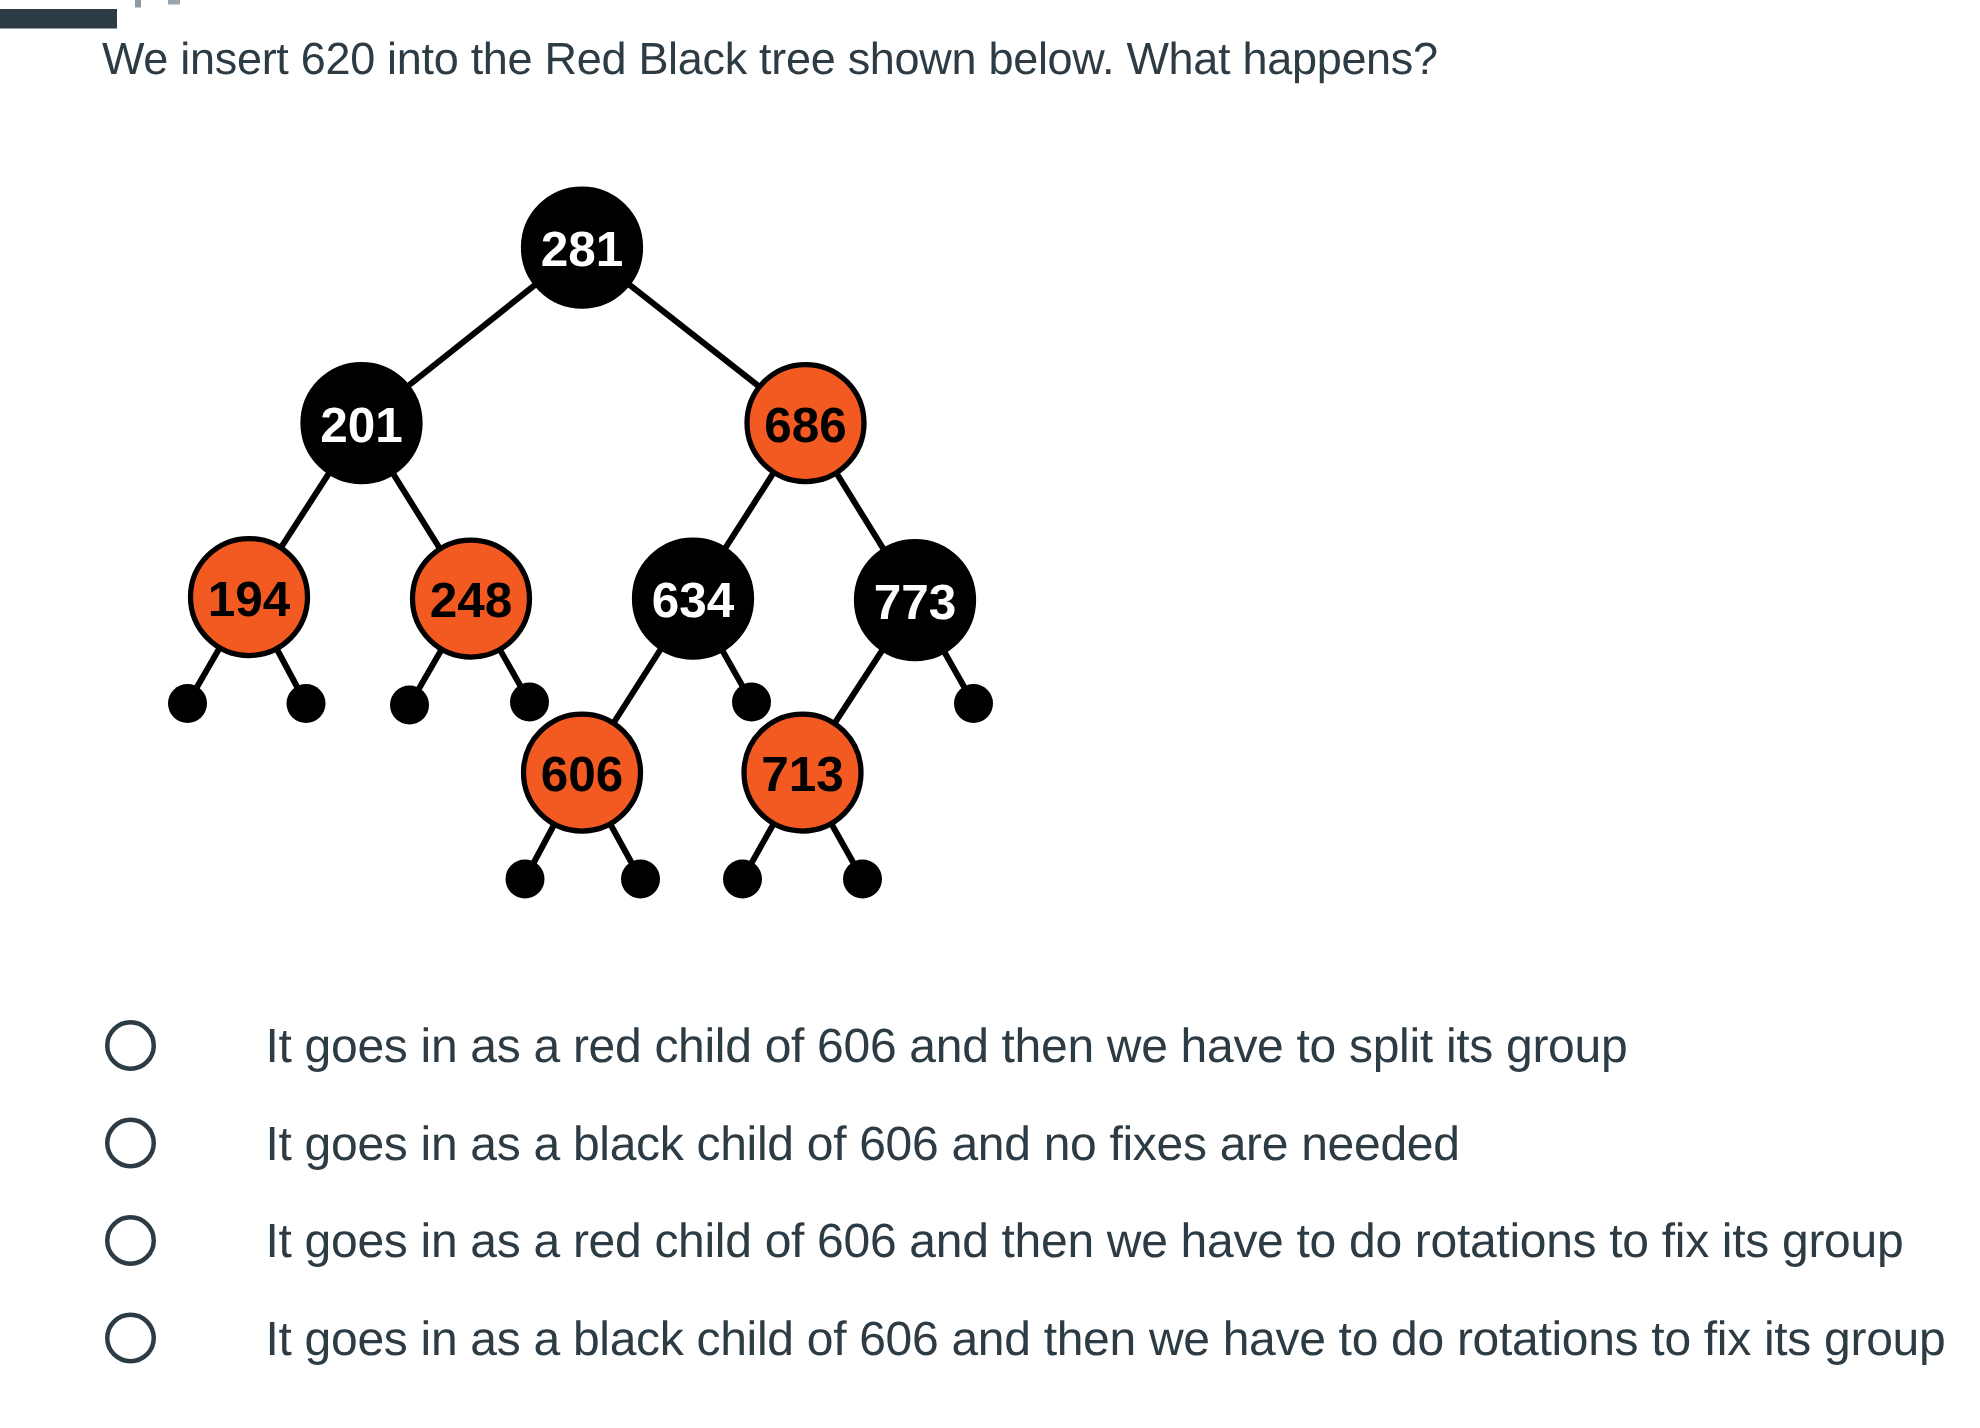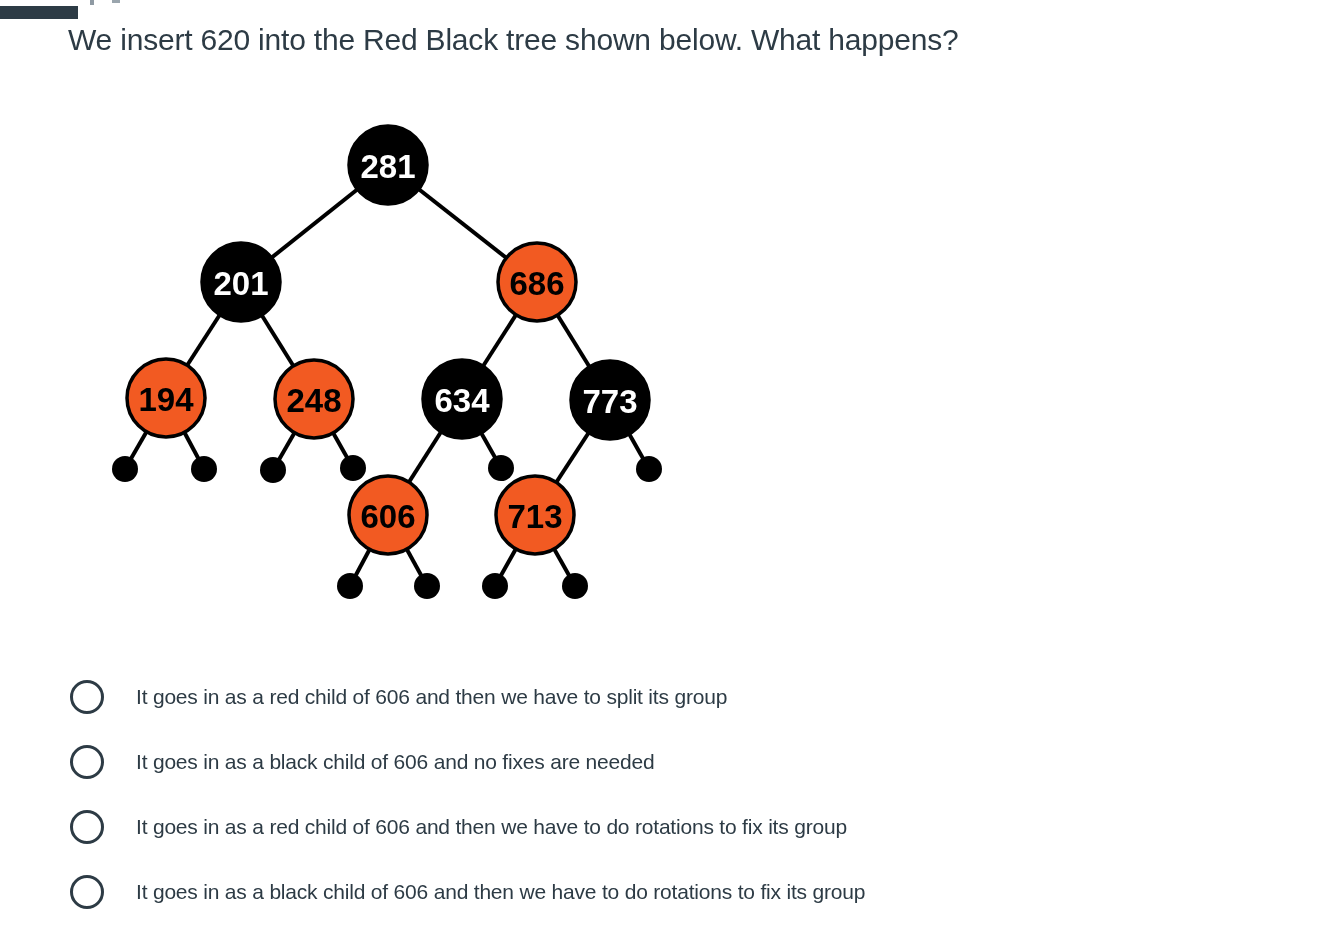--- a/index.html
+++ b/index.html
@@ -55,22 +55,22 @@
   }
   .radio {
     flex: 0 0 auto;
     width: 34px; height: 34px;
     border: 3px solid #2d3b45;
     border-radius: 50%;
     background: #ffffff;
     cursor: pointer;
   }
   .option-label {
-    margin-left: 32px;
-    font-size: 21px;
+    margin-left: 73px;
+    font-size: 32px;
     letter-spacing: -0.2px;
     color: #2d3b45;
     white-space: nowrap;
     cursor: pointer;
   }
 </style>
 </head>
 <body>
 
 <div class="page">

